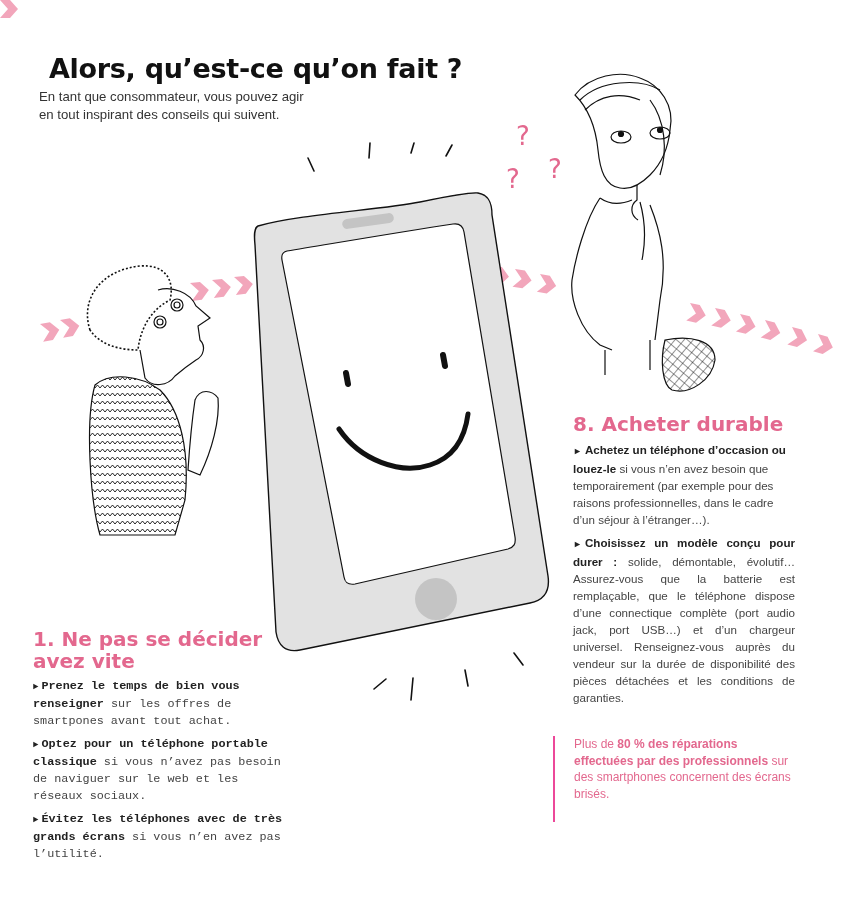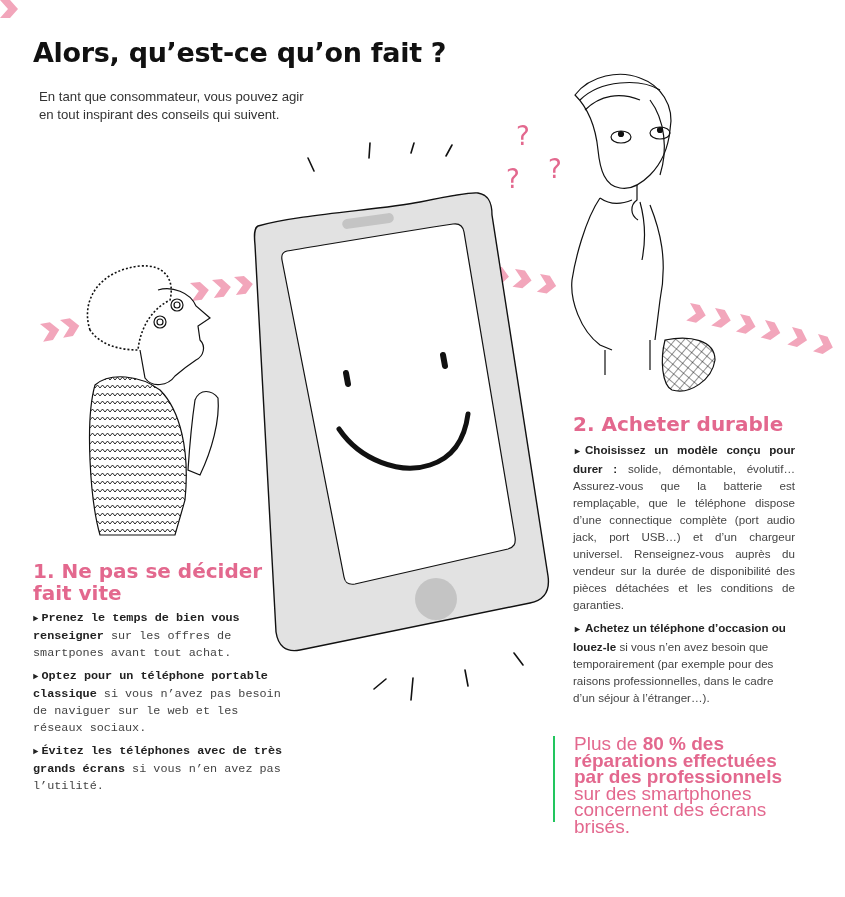--- a/index.html
+++ b/index.html
@@ -6,30 +6,30 @@
   body { width: 845px; height: 897px; position: relative; overflow: hidden;
          font-family: "Liberation Sans", "DejaVu Sans", sans-serif; color: #2b2b2b; }
   .abs { position: absolute; }
   .title { left: 33px; top: 37px; font-size: 27px; font-weight: bold; color: #111; letter-spacing: -0.3px;
            font-family: "DejaVu Sans", sans-serif; }
   .intro { left: 33px; top: 88px; width: 310px; font-size: 13.2px; line-height: 18px; color: #333; margin-left: 6px; }
   .intro span { display: block; }
   .art { left: 0; top: 0; width: 845px; height: 897px; }
   .sec-title { color: #e3688e; font-weight: bold; font-size: 20px; line-height: 22px;
                font-family: "DejaVu Sans", sans-serif; }
-  .sec1 { left: 33px; top: 560px; width: 260px; }
+  .sec1 { left: 33px; top: 628px; width: 260px; }
   .sec2 { left: 573px; top: 413px; width: 222px; }
   .para { font-size: 11.6px; line-height: 17px; color: #444; margin-top: 6px; }
   .sec1 .para { font-size: 11.8px; font-family: Liberation Mono, monospace; }
   .para b { color: #222; }
   .para .tri { font-size: 9px; color: #222; margin-right: 3px; }
   .sec1 .sec-title { margin-bottom: 4px; }
   .sec2 .sec-title { margin-bottom: 4px; }
-  .quote { left: 553px; top: 736px; width: 220px; height: 86px; border-left: 2px solid #22c55e;
-           padding-left: 19px; color: #e3688e; font-size: 19px; line-height: 16.5px; }
+  .quote { left: 553px; top: 736px; width: 220px; height: 86px; border-left: 2px solid #ec4899;
+           padding-left: 19px; color: #e3688e; font-size: 12px; line-height: 16.5px; }
   .quote b { font-weight: bold; }
 </style>
 </head>
 <body>
 
 <svg class="abs art" viewBox="0 0 845 897" xmlns="http://www.w3.org/2000/svg">
 
   <g fill="#f2a6bb">
     <g id="chev">
         <path d="M0 0 L10 0 L18 9 L10 18 L0 18 L8 9 Z"></path>
@@ -114,48 +114,48 @@
     <path d="M665 340 C 690 335, 715 340, 715 360 C 712 380, 690 395, 672 390 C 662 385, 660 360, 665 340 Z" fill="url(#net)"></path>
   </g>
 
   <g fill="#e3688e" font-family="DejaVu Sans, sans-serif" font-size="26">
     <text x="516" y="145">?</text>
     <text x="506" y="188">?</text>
     <text x="548" y="178">?</text>
   </g>
 </svg>
 
-<h1 class="abs title" style="margin:0">Alors, qu’est-ce qu’on fait ?</h1>
+<h1 class="abs title" style="margin:16px">Alors, qu’est-ce qu’on fait ?</h1>
 
 <div class="abs intro">
   <span>En tant que consommateur, vous pouvez agir</span>
   <span>en tout inspirant des conseils qui suivent.</span>
 </div>
 
 <div class="abs sec1">
   <div class="sec-title">
     <div>1. Ne pas se décider</div>
-    <div>fait vite</div>
+    <div>avez vite</div>
   </div>
   <div class="para">
     <span class="tri">►</span><b>Prenez le temps de bien vous renseigner</b><span> sur les offres de smartpones avant tout achat.</span>
   </div>
   <div class="para">
     <span class="tri">►</span><b>Optez pour un téléphone portable classique</b><span> si vous n’avez pas besoin de naviguer sur le web et les réseaux sociaux.</span>
   </div>
   <div class="para">
     <span class="tri">►</span><b>Évitez les téléphones avec de très grands écrans</b><span> si vous n’en avez pas l’utilité.</span>
   </div>
 </div>
 
 <div class="abs sec2">
-  <div class="sec-title">2. Acheter durable</div>
+  <div class="sec-title">8. Acheter durable</div>
+  <div class="para">
+    <span class="tri">►</span><b>Achetez un téléphone d’occasion ou louez-le</b><span> si vous n’en avez besoin que temporairement (par exemple pour des raisons professionnelles, dans le cadre d’un séjour à l’étranger…).</span>
+  </div>
   <div class="para" style="text-align:justify">
     <span class="tri">►</span><b>Choisissez un modèle conçu pour durer :</b><span> solide, démontable, évolutif… Assurez-vous que la batterie est remplaçable, que le téléphone dispose d’une connectique complète (port audio jack, port USB…) et d’un chargeur universel. Renseignez-vous auprès du vendeur sur la durée de disponibilité des pièces détachées et les conditions de garanties.</span>
-  </div>
-  <div class="para">
-    <span class="tri">►</span><b>Achetez un téléphone d’occasion ou louez-le</b><span> si vous n’en avez besoin que temporairement (par exemple pour des raisons professionnelles, dans le cadre d’un séjour à l’étranger…).</span>
   </div>
 </div>
 
 <div class="abs quote">
   <span>Plus de </span><b>80 % des réparations effectuées par des professionnels</b><span> sur des smartphones concernent des écrans brisés.</span>
 </div>
 
 </body></html>

